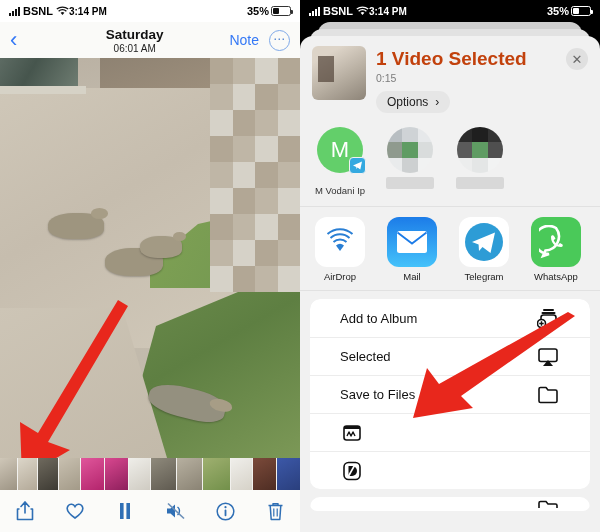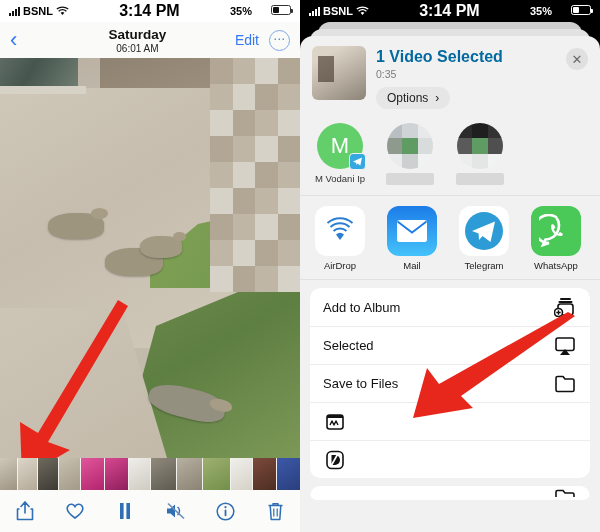--- a/index.html
+++ b/index.html
@@ -10,22 +10,22 @@
   }
   .screens { display: flex; width: 600px; height: 480px; }
 
   
   .phone-left { width: 300px; height: 532px; position: relative; background: #fff; overflow: hidden; }
   .statusbar {
     height: 22px; display: flex; align-items: center;
     padding: 0 9px; font-size: 11px; font-weight: bold;
   }
   .sb-left { display: flex; align-items: center; gap: 3px; flex: 0 0 auto; }
-  .sb-mid { flex: 1; text-align: center; font-size: 16px; }
-  .sb-right { display: flex; gap: 19px; flex: 0 0 auto; font-size: 11px; }
+  .sb-mid { flex: 1; text-align: left; font-size: 10px; }
+  .sb-right { display: flex; align-items: center; gap: 2px; flex: 0 0 auto; font-size: 11px; }
   .bars { display: flex; align-items: flex-end; gap: 1px; height: 9px; }
   .bars i { width: 2px; background: #111; display: block; }
   .bars i:nth-child(1){height:3px;} .bars i:nth-child(2){height:5px;}
   .bars i:nth-child(3){height:7px;} .bars i:nth-child(4){height:9px;}
   .batt { width: 20px; height: 10px; border: 1.3px solid #333; border-radius: 2.5px; position: relative; padding: 1px; }
   .batt::after { content:""; position:absolute; right:-3px; top:3px; width:2px; height:4px; background:#333; border-radius:0 1px 1px 0;}
   .batt span { display: block; height: 100%; background: #111; border-radius: 1px; }
 
   .navbar { height: 36px; display: flex; align-items: center; padding: 0 10px; background: #fafaf8; }
   .nav-back { color: #3478f6; font-size: 22px; line-height: 1; flex: 0 0 auto; width: 30px; }
@@ -93,47 +93,47 @@
   .sheet-stack2 { position:absolute; top:29px; left:10px; right:10px; height:14px;
     background:#e2e2e2; border-radius:12px 12px 0 0; }
   .sheet { position:absolute; top:36px; left:0; right:0; bottom:0; background:#f1f1f1;
     border-radius:13px 13px 0 0; overflow:hidden; }
 
   .sheet-head { display:flex; align-items:flex-start; padding:10px 12px 8px 12px; gap:10px; position:relative; }
   .thumb { width:54px; height:54px; border-radius:6px; flex:0 0 auto;
     background: linear-gradient(150deg,#ddd4c8 20%,#b6ada0 60%,#8d8478); position:relative; overflow:hidden;}
   .thumb::after { content:""; position:absolute; left:6px; top:10px; width:16px; height:26px; background:#4a3b30; opacity:.65;}
   .head-txt { flex:1; padding-top:2px; }
-  .head-title { font-size:16px; font-weight:bold; color:#0369a1; }
+  .head-title { font-size:19px; font-weight:bold; color:#c2410c; }
   .head-sub { font-size:10.5px; color:#7c7c7c; margin-top:2px; }
   .options-btn { display:inline-flex; align-items:center; gap:7px; margin-top:7px;
     background:#e6e6e6; border-radius:13px; padding:4px 11px; font-size:12px; color:#222; }
   .close-btn { position:absolute; right:12px; top:12px; width:22px; height:22px; border-radius:50%;
     background:#e0e0e0; color:#6a6a6a; display:flex; align-items:center; justify-content:center; font-size:13px; }
 
   .contacts { display:flex; gap:14px; padding:6px 12px 10px 12px; border-bottom:1px solid #e1e1e1; }
   .contact { width:56px; text-align:center; }
   .avatar { width:46px; height:46px; border-radius:50%; margin:0 auto; position:relative;
     display:flex; align-items:center; justify-content:center; color:#fff; font-size:22px; }
   .av-green { background:#63cf6a; }
   .badge { position:absolute; right:-3px; bottom:-1px; width:17px; height:17px; border-radius:4px;
     background:#34a9e0; border:1.5px solid #f1f1f1; display:flex; align-items:center; justify-content:center; }
-  .contact-name { font-size:9.5px; color:#333; margin-top:4px; white-space:nowrap; }
+  .contact-name { font-size:9.5px; color:#333; margin-top:12px; white-space:nowrap; }
   .blurred { width:46px; height:46px; border-radius:50%; margin:0 auto; overflow:hidden; }
   .blur-grid { width:100%; height:100%; display:grid; grid-template-columns:repeat(3,1fr); grid-template-rows:repeat(3,1fr); }
 
   .apps { display:flex; gap:16px; padding:10px 12px 8px 12px; border-bottom:1px solid #e1e1e1; overflow:hidden; }
   .app { width:56px; text-align:center; flex:0 0 auto; }
   .app-icon { width:50px; height:50px; border-radius:12px; margin:0 auto; display:flex;
     align-items:center; justify-content:center; overflow:hidden; }
   .app-name { font-size:9.5px; color:#222; margin-top:4px; }
 
   .rows { padding:8px 10px 0 10px; }
   .row { background:#fff; display:flex; align-items:center; justify-content:space-between;
-    padding:0 13px; height:38px; font-size:13px; color:#111; }
+    padding:0 30px; height:38px; font-size:13px; color:#111; }
   .row:first-child { border-radius:10px 10px 0 0; }
   .row-group { border-radius:10px; overflow:hidden; margin-bottom:8px; }
   .row + .row { border-top:1px solid #ececec; }
   .row-icon { width:24px; height:22px; display:flex; align-items:center; justify-content:center; color:#111; }
 </style>
 </head>
 <body>
 
 <div class="screens">
 
@@ -162,21 +162,21 @@
           </span>
       </div>
     </div>
 
     <div class="navbar">
       <div class="nav-back">‹</div>
       <div class="nav-title">
         <div class="d">Saturday</div>
         <div class="t">06:01 AM</div>
       </div>
-      <div class="nav-edit">Edit</div>
+      <div class="nav-edit">Note</div>
       <div class="nav-more">⋯</div>
     </div>
 
     <div class="photo">
       <div class="ph-dirt"></div>
       <div class="ph-path"></div>
       <div class="ph-wall"></div>
       <div class="ph-wallcap"></div>
       <div class="ph-grass2"></div>
       <div class="ph-grass1"></div>
@@ -314,21 +314,21 @@
 
     <div class="sheet-stack1"></div>
     <div class="sheet-stack2"></div>
 
     <div class="sheet">
 
       <div class="sheet-head">
         <div class="thumb"></div>
         <div class="head-txt">
           <div class="head-title">1 Video Selected</div>
-          <div class="head-sub">0:35</div>
+          <div class="head-sub">0:15</div>
           <div class="options-btn">
             <span>Options</span>
             <span>›</span>
           </div>
         </div>
         <div class="close-btn">✕</div>
       </div>
 
       <div class="contacts" id="contacts">
           <div class="contact">

